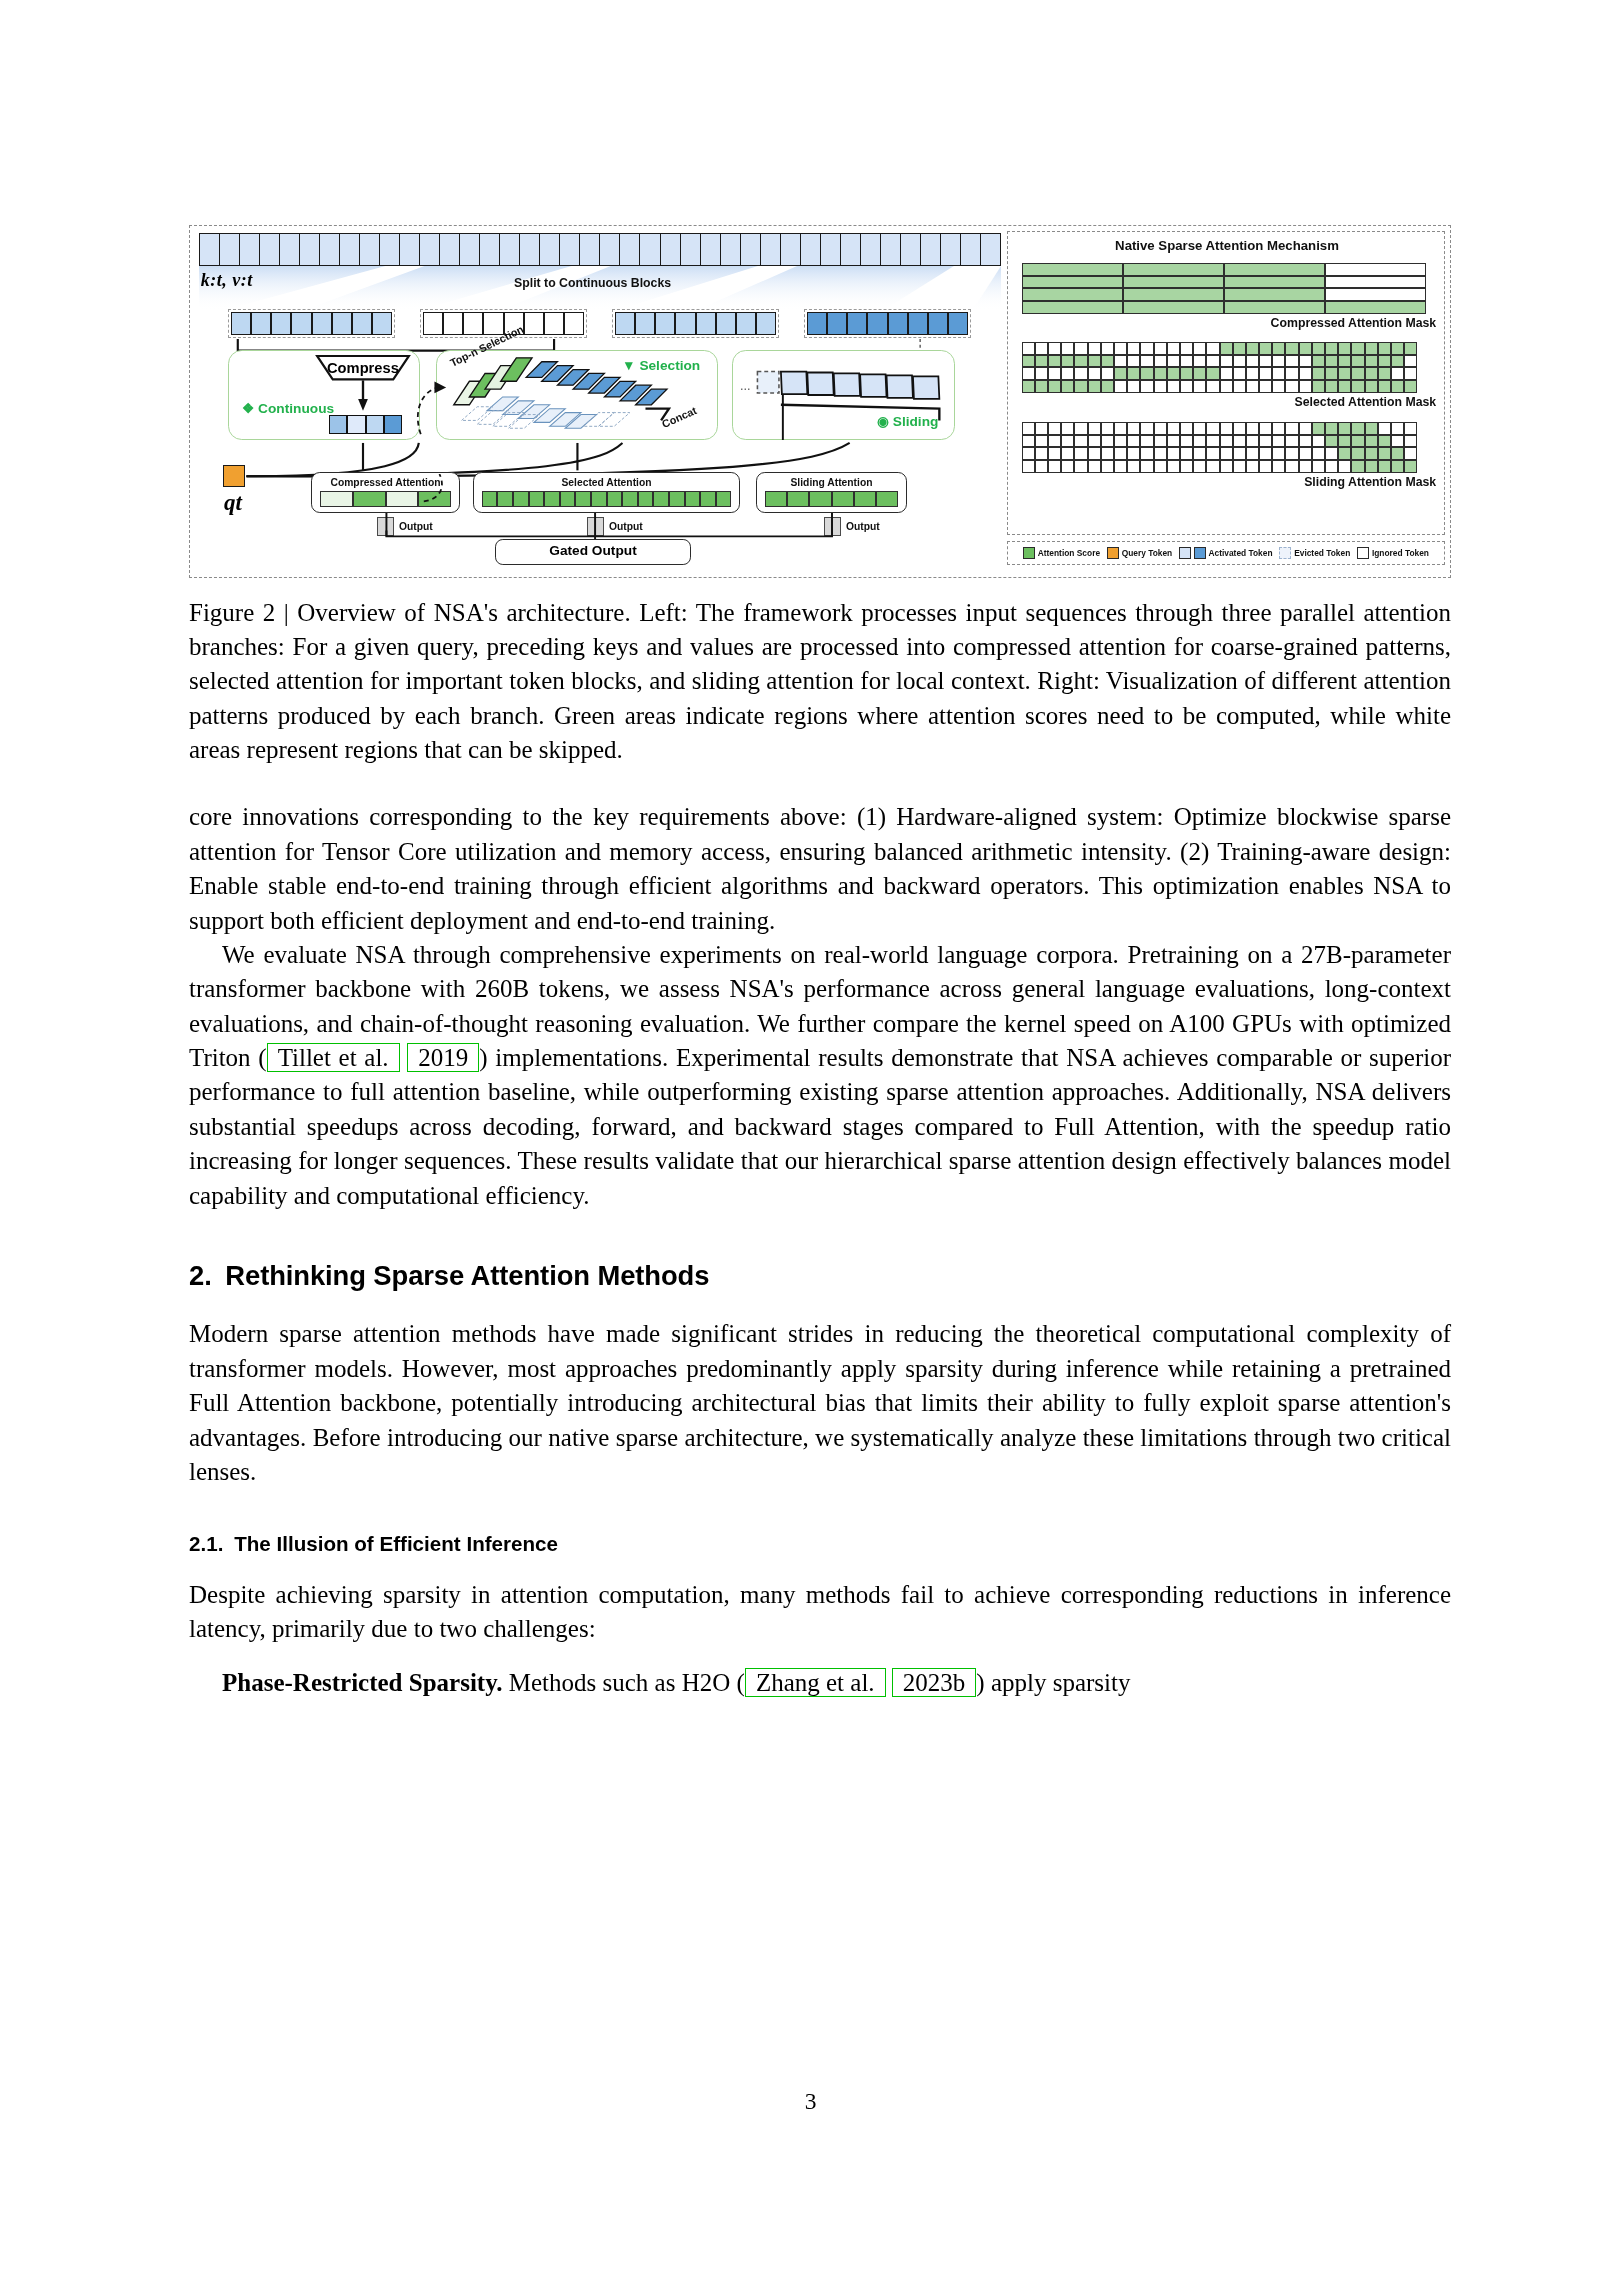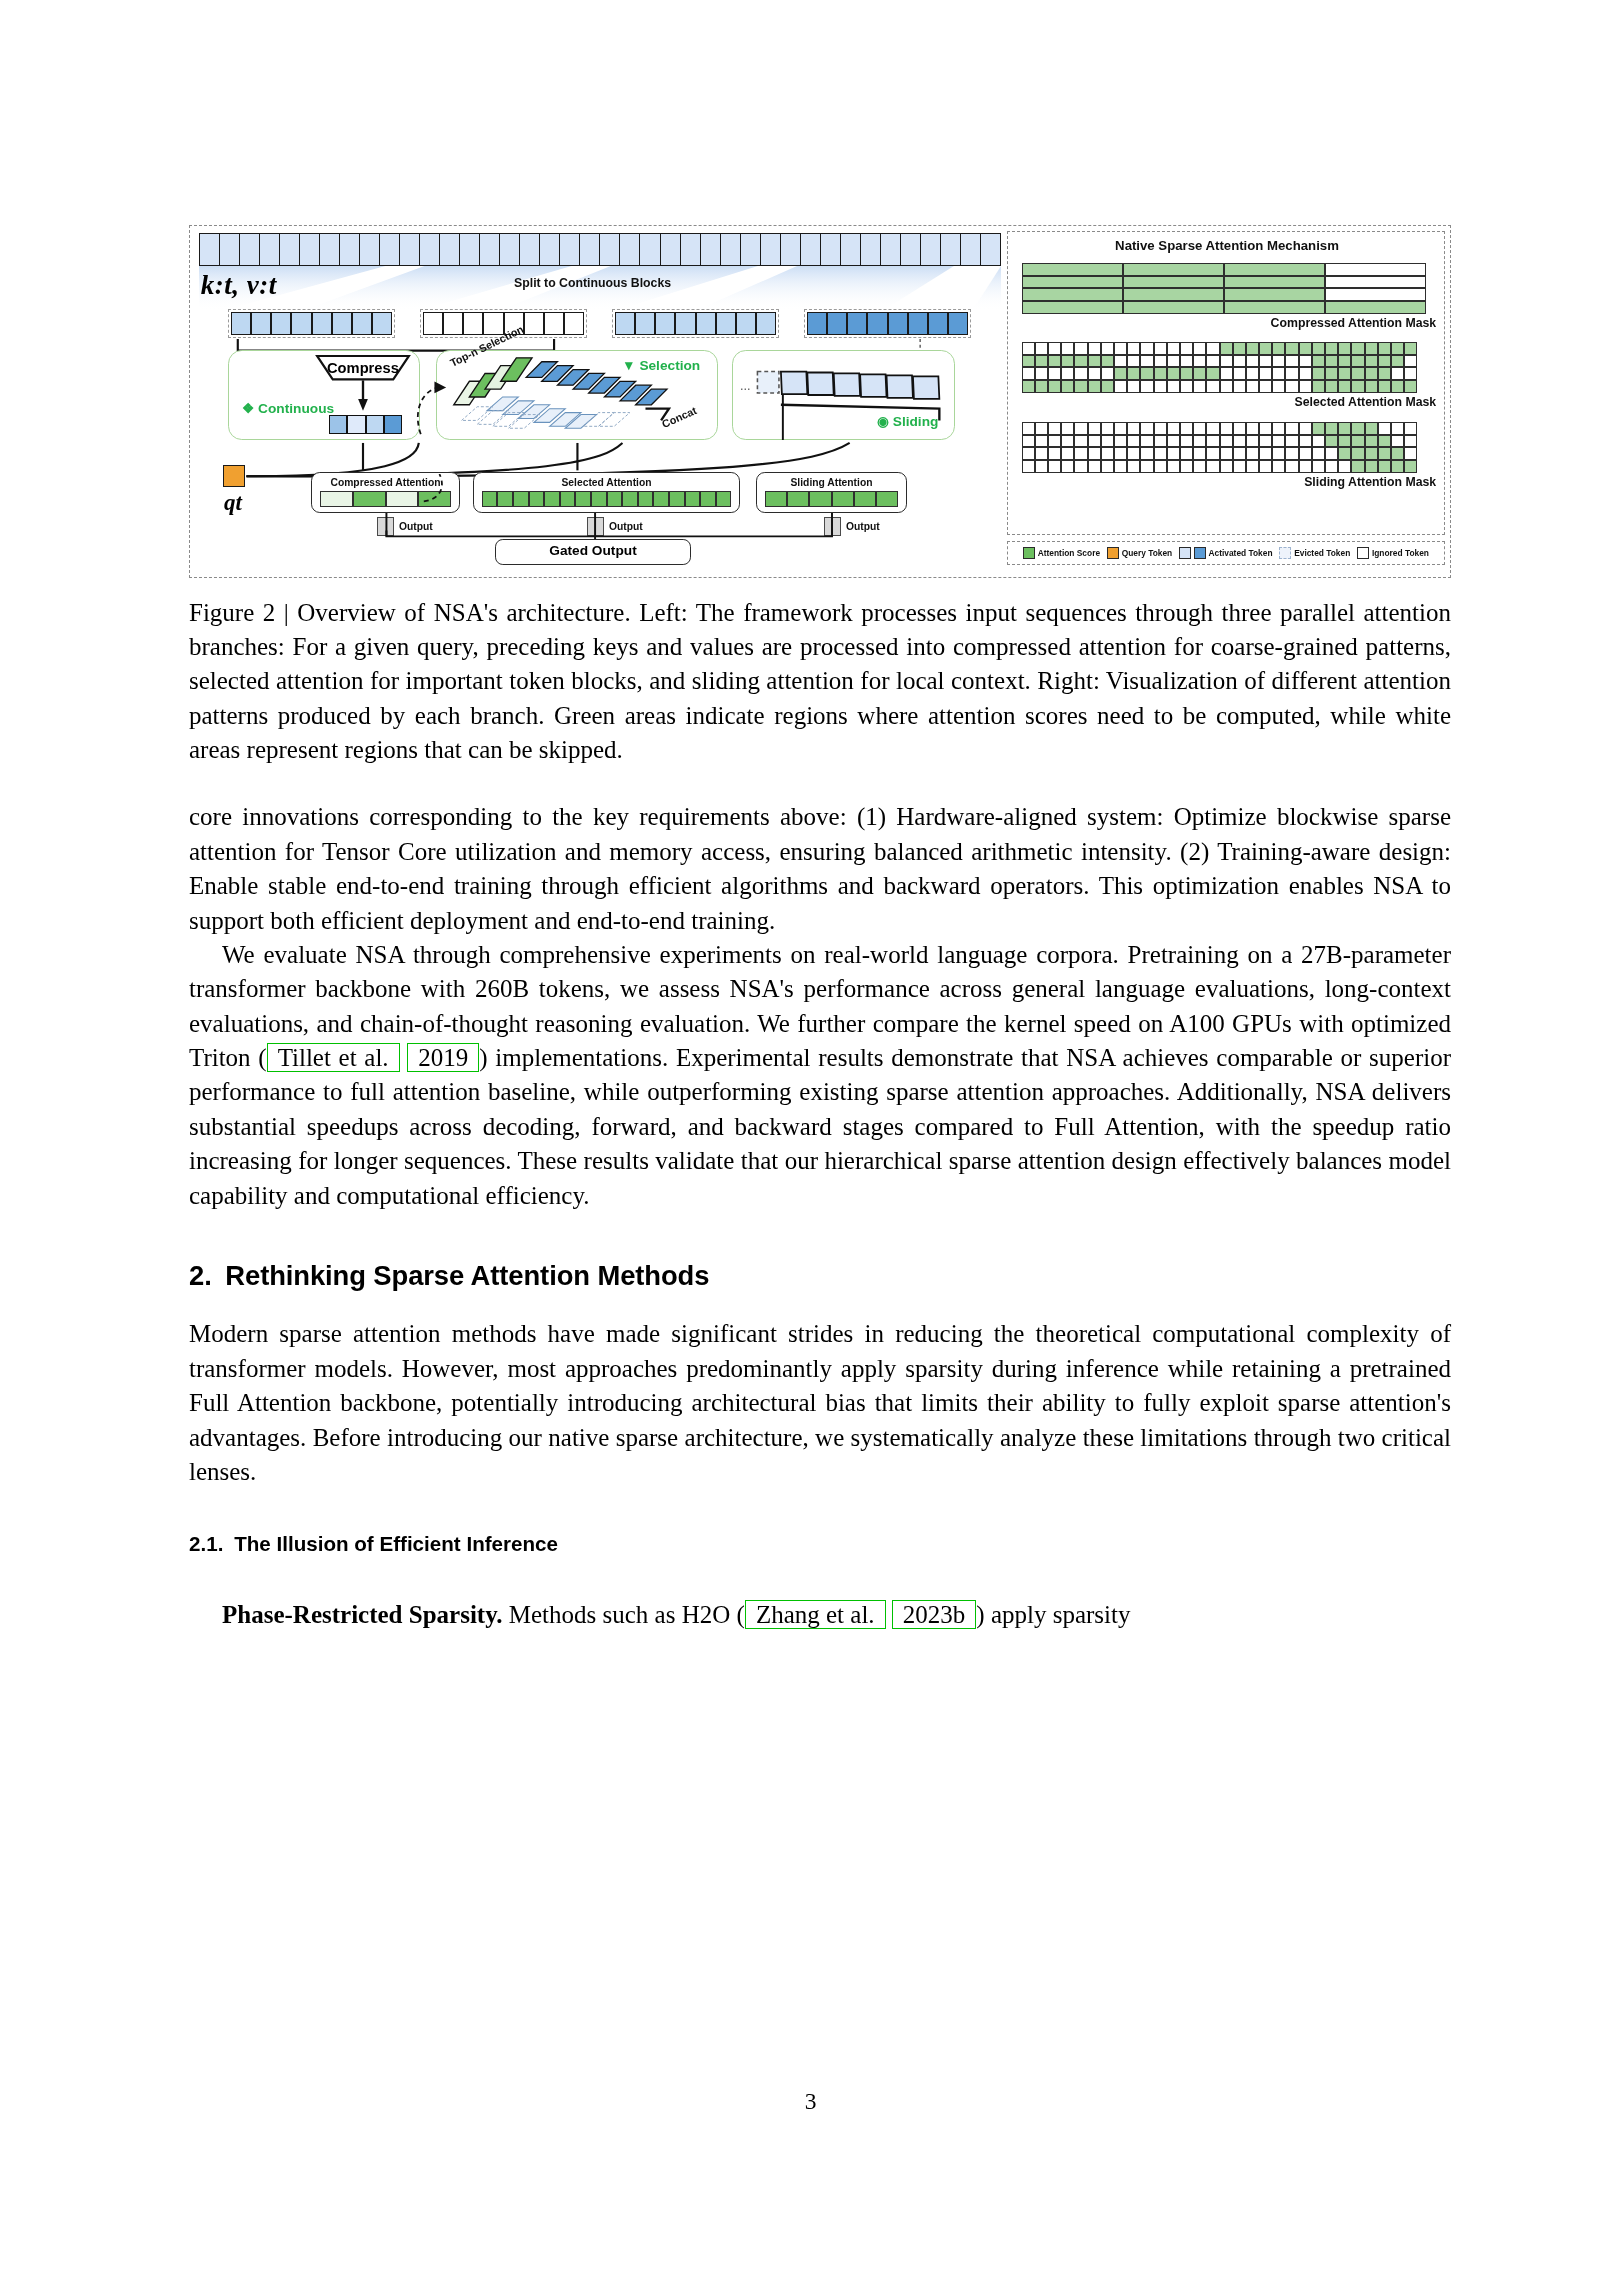--- a/index.html
+++ b/index.html
@@ -71,21 +71,21 @@
     background: #d6e4f7;
   }
   .token-strip .cell:last-child { border-right: none; }
 
   .kv-label {
     position: absolute;
     left: 9.8px; top: 43px;
     font-family: "Liberation Serif", serif;
     font-style: italic;
     font-weight: bold;
-    font-size: 27px;
+    font-size: 18px;
     letter-spacing: 0.5px;
   }
   .split-label {
     position: absolute;
     left: 323px; top: 49px;
     font-family: "Liberation Sans", sans-serif;
     font-weight: bold;
     font-size: 12.3px;
     color: #111;
   }
@@ -948,19 +948,20 @@
     <h2 class="sec-h">
       <span class="num">2.</span><span>Rethinking Sparse Attention Methods</span>
     </h2>
 
     <p class="body">Modern sparse attention methods have made significant strides in reducing the theoretical computational complexity of transformer models. However, most approaches predominantly apply sparsity during inference while retaining a pretrained Full Attention backbone, potentially introducing architectural bias that limits their ability to fully exploit sparse attention's advantages. Before introducing our native sparse architecture, we systematically analyze these limitations through two critical lenses.</p>
 
     <h3 class="subsec-h">
       <span class="num">2.1.</span><span>The Illusion of Efficient Inference</span>
     </h3>
 
+    <p class="body">Despite achieving sparsity in attention computation, many methods fail to achieve corresponding reductions in inference latency, primarily due to two challenges:</p>
     <div class="gap-sm"></div>
     <p class="body indent"><span class="lead">Phase-Restricted Sparsity.</span><span> Methods such as H2O (</span><span class="cite">Zhang et al.</span> <span class="cite">2023b</span><span>) apply sparsity</span></p>
   </div>
 
   <div class="pnum">3</div>
 </div>
 
 
 </body></html>

